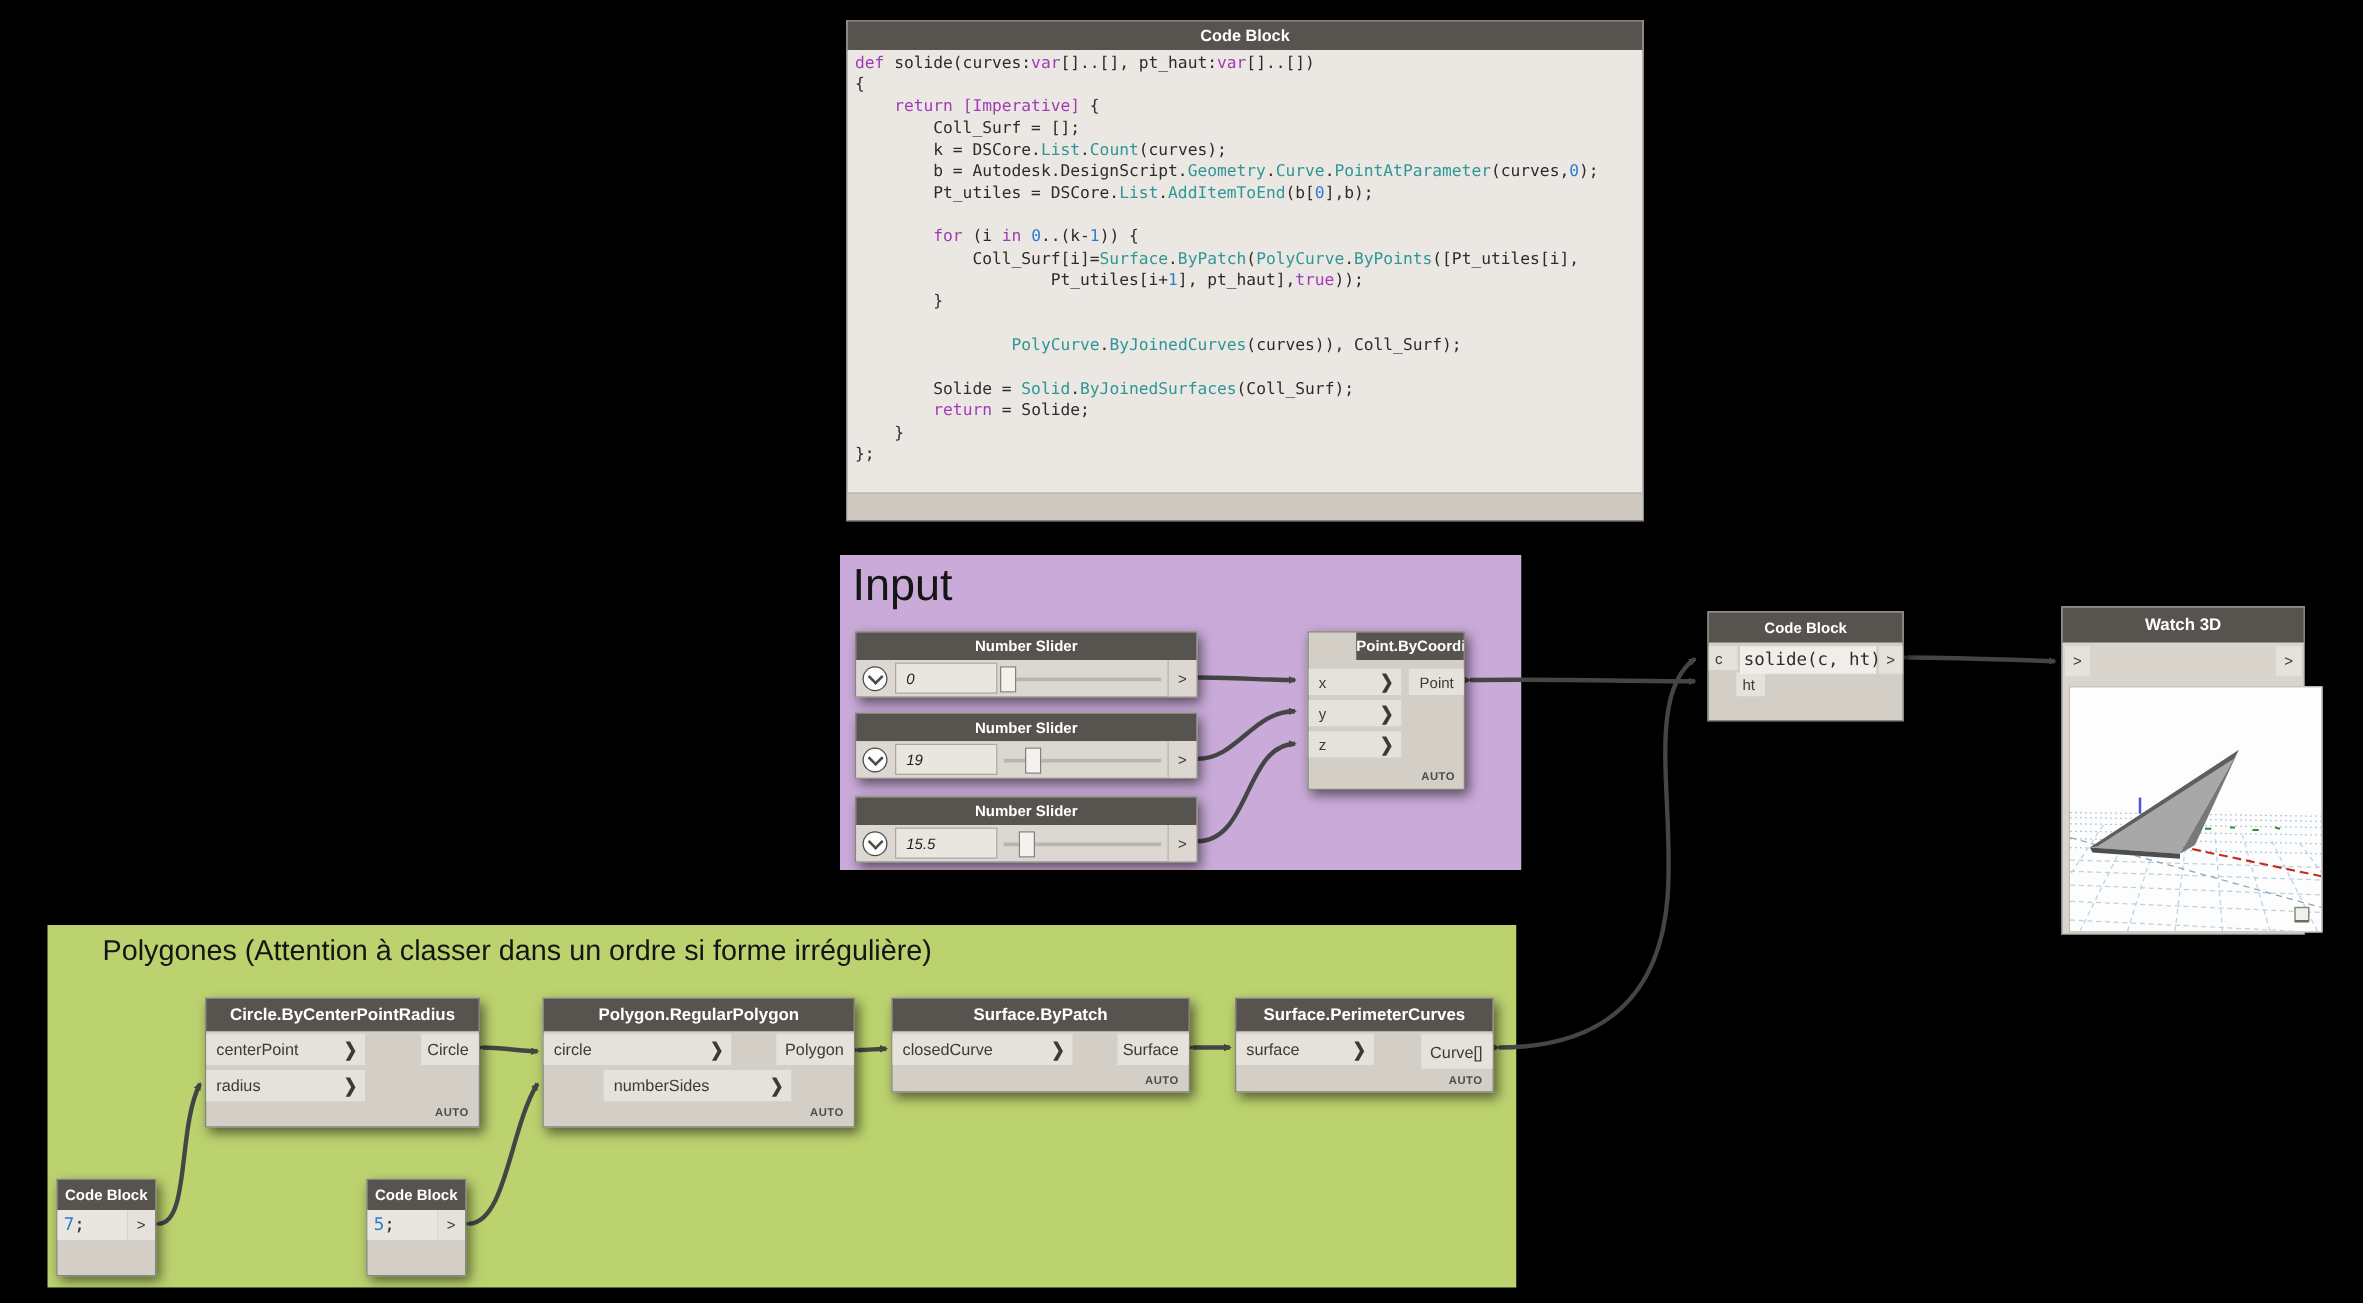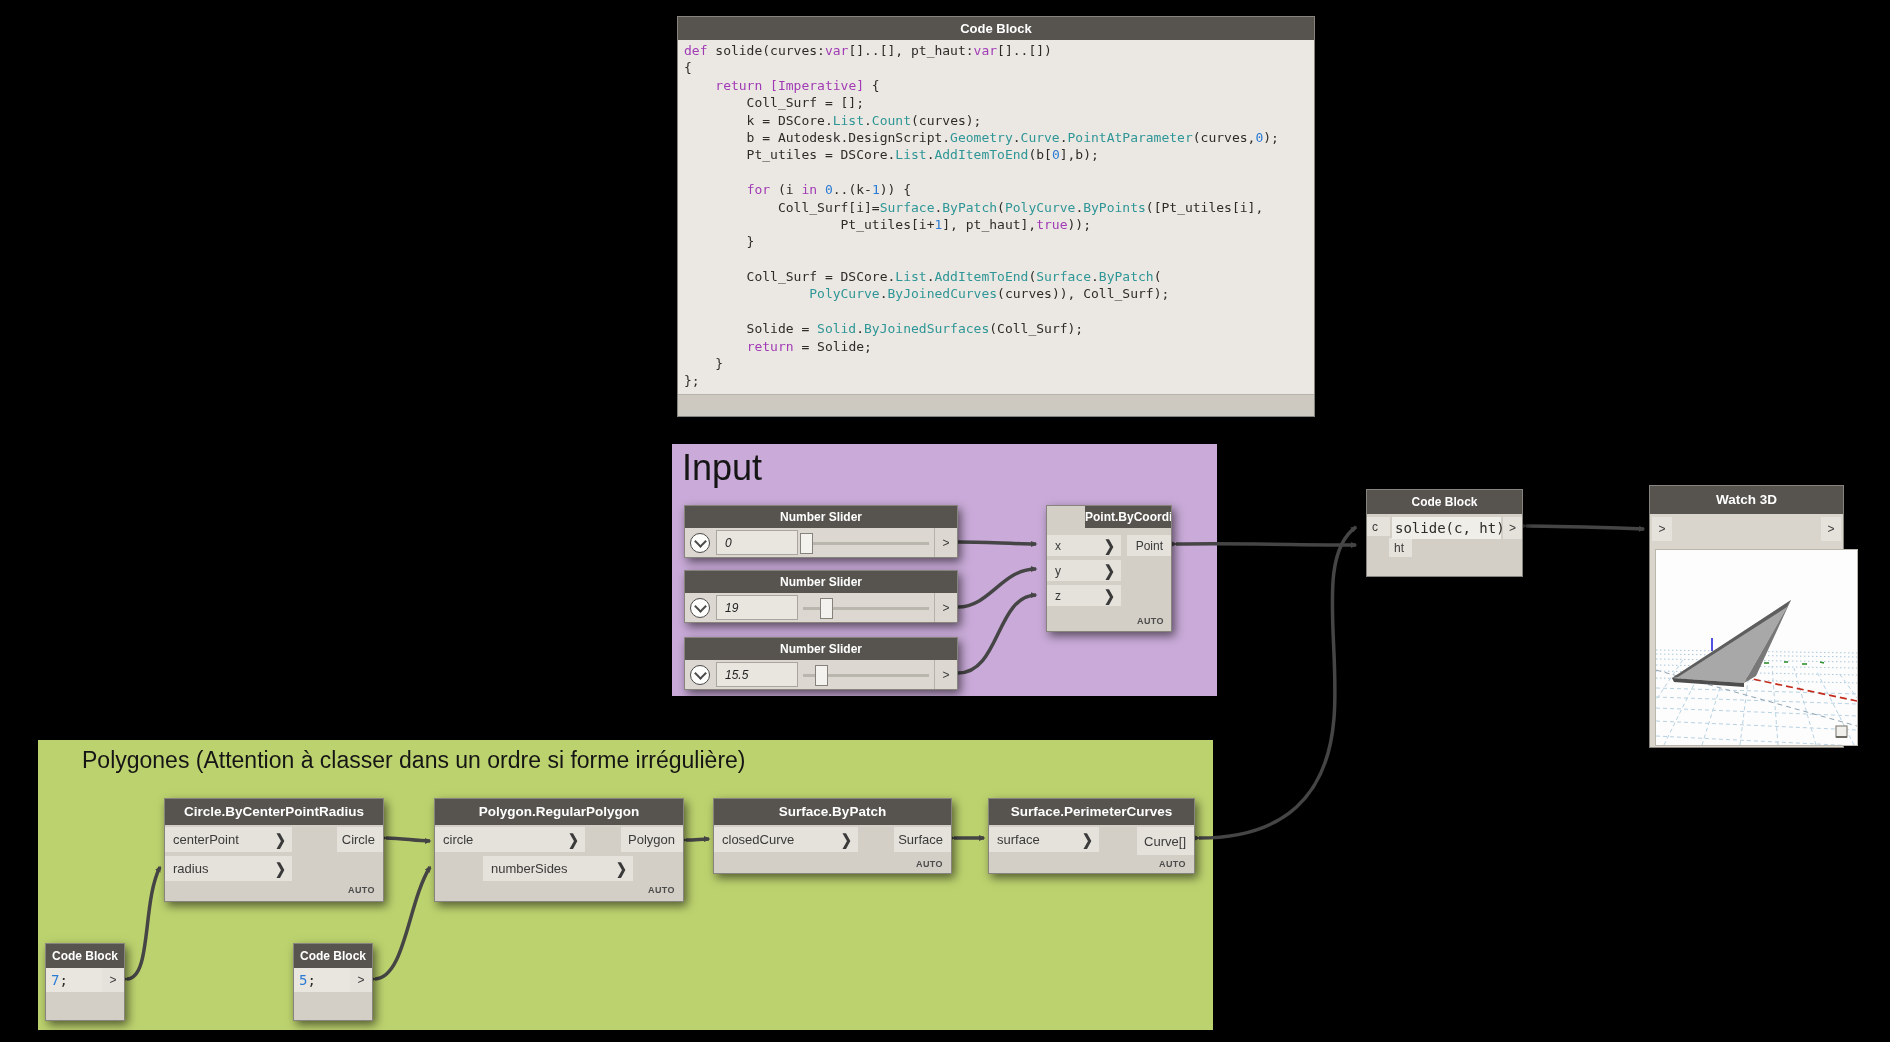--- a/index.html
+++ b/index.html
@@ -132,21 +132,20 @@
         <div class="cl"><span class="tok-pl">        Coll_Surf = [];</span></div>
         <div class="cl"><span class="tok-pl">        k = DSCore.</span><span class="tok-ty">List</span><span class="tok-pl">.</span><span class="tok-ty">Count</span><span class="tok-pl">(curves);</span></div>
         <div class="cl"><span class="tok-pl">        b = Autodesk.DesignScript.</span><span class="tok-ty">Geometry</span><span class="tok-pl">.</span><span class="tok-ty">Curve</span><span class="tok-pl">.</span><span class="tok-ty">PointAtParameter</span><span class="tok-pl">(curves,</span><span class="tok-nu">0</span><span class="tok-pl">);</span></div>
         <div class="cl"><span class="tok-pl">        Pt_utiles = DSCore.</span><span class="tok-ty">List</span><span class="tok-pl">.</span><span class="tok-ty">AddItemToEnd</span><span class="tok-pl">(b[</span><span class="tok-nu">0</span><span class="tok-pl">],b);</span></div>
         <div class="cl">&nbsp;</div>
         <div class="cl"><span class="tok-pl">        </span><span class="tok-kw">for</span><span class="tok-pl"> (i </span><span class="tok-kw">in</span><span class="tok-pl"> </span><span class="tok-nu">0</span><span class="tok-pl">..(k-</span><span class="tok-nu">1</span><span class="tok-pl">)) {</span></div>
         <div class="cl"><span class="tok-pl">            Coll_Surf[i]=</span><span class="tok-ty">Surface</span><span class="tok-pl">.</span><span class="tok-ty">ByPatch</span><span class="tok-pl">(</span><span class="tok-ty">PolyCurve</span><span class="tok-pl">.</span><span class="tok-ty">ByPoints</span><span class="tok-pl">([Pt_utiles[i],</span></div>
         <div class="cl"><span class="tok-pl">                    Pt_utiles[i+</span><span class="tok-nu">1</span><span class="tok-pl">], pt_haut],</span><span class="tok-kw">true</span><span class="tok-pl">));</span></div>
         <div class="cl"><span class="tok-pl">        }</span></div>
         <div class="cl">&nbsp;</div>
-        <div class="cl"><span class="tok-pl">        Coll_Surf = DSCore.</span><span class="tok-ty">List</span><span class="tok-pl">.</span><span class="tok-ty">AddItemToEnd</span><span class="tok-pl">(</span><span class="tok-ty">Surface</span><span class="tok-pl">.</span><span class="tok-ty">ByPatch</span><span class="tok-pl">(</span></div>
         <div class="cl"><span class="tok-pl">                </span><span class="tok-ty">PolyCurve</span><span class="tok-pl">.</span><span class="tok-ty">ByJoinedCurves</span><span class="tok-pl">(curves)), Coll_Surf);</span></div>
         <div class="cl">&nbsp;</div>
         <div class="cl"><span class="tok-pl">        Solide = </span><span class="tok-ty">Solid</span><span class="tok-pl">.</span><span class="tok-ty">ByJoinedSurfaces</span><span class="tok-pl">(Coll_Surf);</span></div>
         <div class="cl"><span class="tok-pl">        </span><span class="tok-kw">return</span><span class="tok-pl"> = Solide;</span></div>
         <div class="cl"><span class="tok-pl">    }</span></div>
         <div class="cl"><span class="tok-pl">};</span></div>
       </div>
     <div class="code-footer"></div>
   </div>
 

